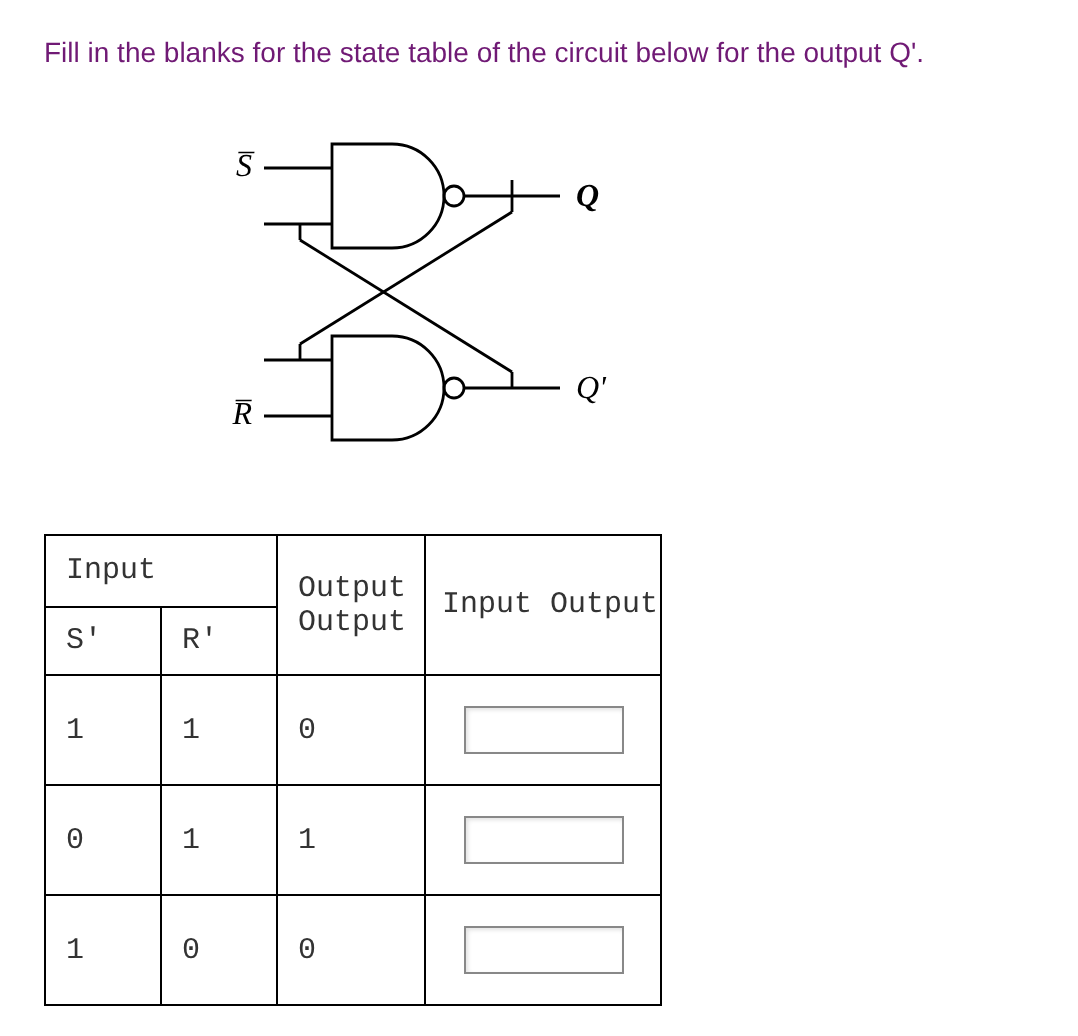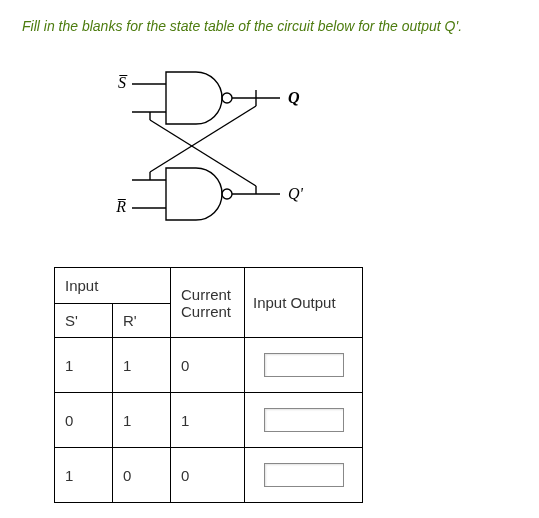--- a/index.html
+++ b/index.html
@@ -6,32 +6,30 @@
     body {
       font-family: Arial, sans-serif;
       font-size: 14px;
       color: #333;
       padding: 18px 22px;
       width: 539px;
       background: #fff;
     }
     .question {
       font-size: 14px;
-      color: #4d7c0f;
+      color: #701a75;
       margin-bottom: 32px;
-      font-style: italic;
     }
     .circuit {
       margin-left: 80px;
       margin-bottom: 38px;
     }
     table {
       border-collapse: collapse;
-      margin-left: 32px;
-      font-family: Liberation Sans, sans-serif;
+      font-family: Liberation Mono, monospace;
       font-size: 15px;
     }
     table td, table th {
       border: 1px solid #000;
       padding: 0;
       vertical-align: middle;
       text-align: left;
     }
     .hdr-input { width: 116px; height: 36px; padding-left: 10px; }
     .hdr-s { width: 58px; height: 34px; padding-left: 10px; }
@@ -81,21 +79,21 @@
     <text x="24" y="146" text-anchor="end" font-family="Times New Roman,serif" font-style="italic" font-size="16">R̅</text>
     <text x="186" y="37" font-family="Times New Roman,serif" font-style="italic" font-weight="bold" font-size="16">Q</text>
     <text x="186" y="133" font-family="Times New Roman,serif" font-style="italic" font-size="16">Q'</text>
   </svg>
 </div>
 
 <table>
   <tbody>
       <tr>
     <td class="hdr-input" colspan="2">Input</td>
-    <td class="hdr-current" rowspan="2">Current Current</td>
+    <td class="hdr-current" rowspan="2">Output Output</td>
     <td class="hdr-next" rowspan="2">Input Output</td>
   </tr>
   <tr>
     <td class="hdr-s">S'</td>
     <td class="hdr-r">R'</td>
   </tr>
   <tr>
     <td class="cell">1</td>
     <td class="cell">1</td>
     <td class="cell">0</td>

